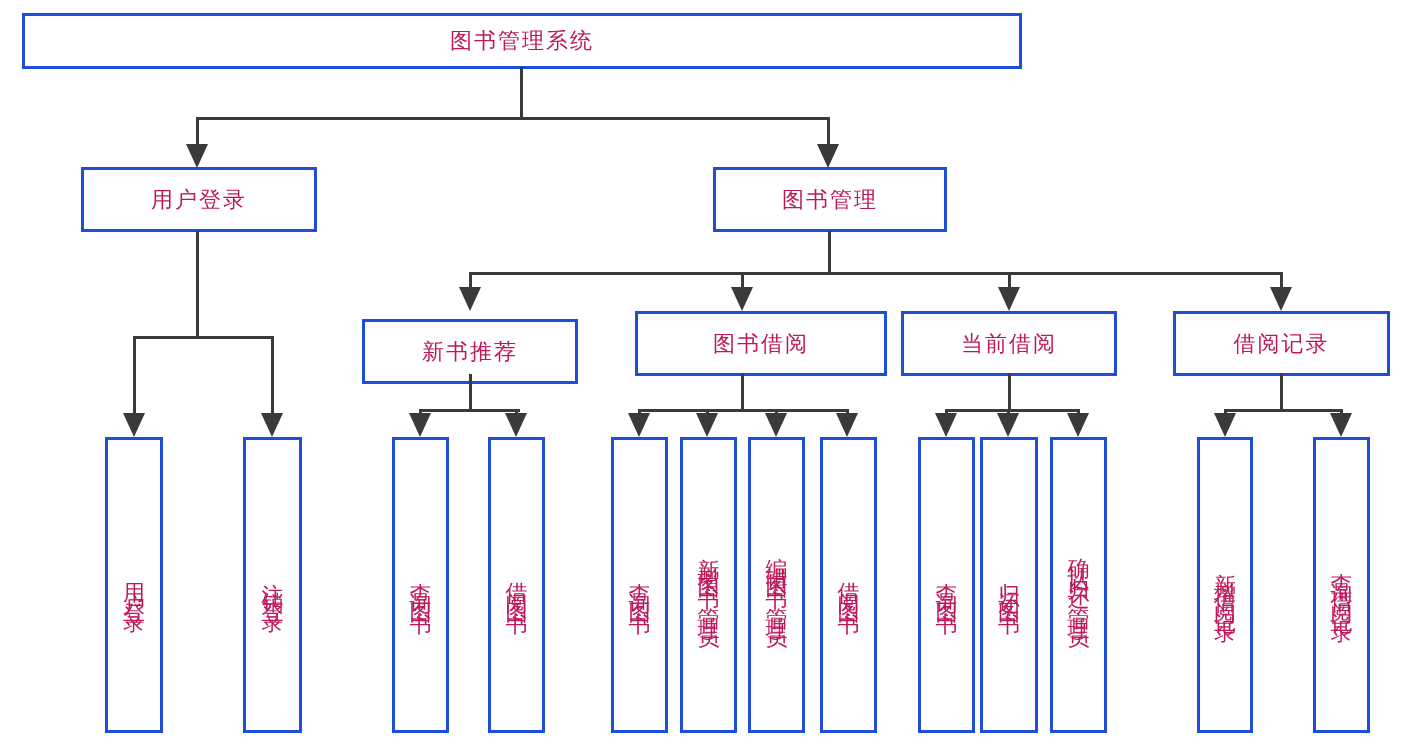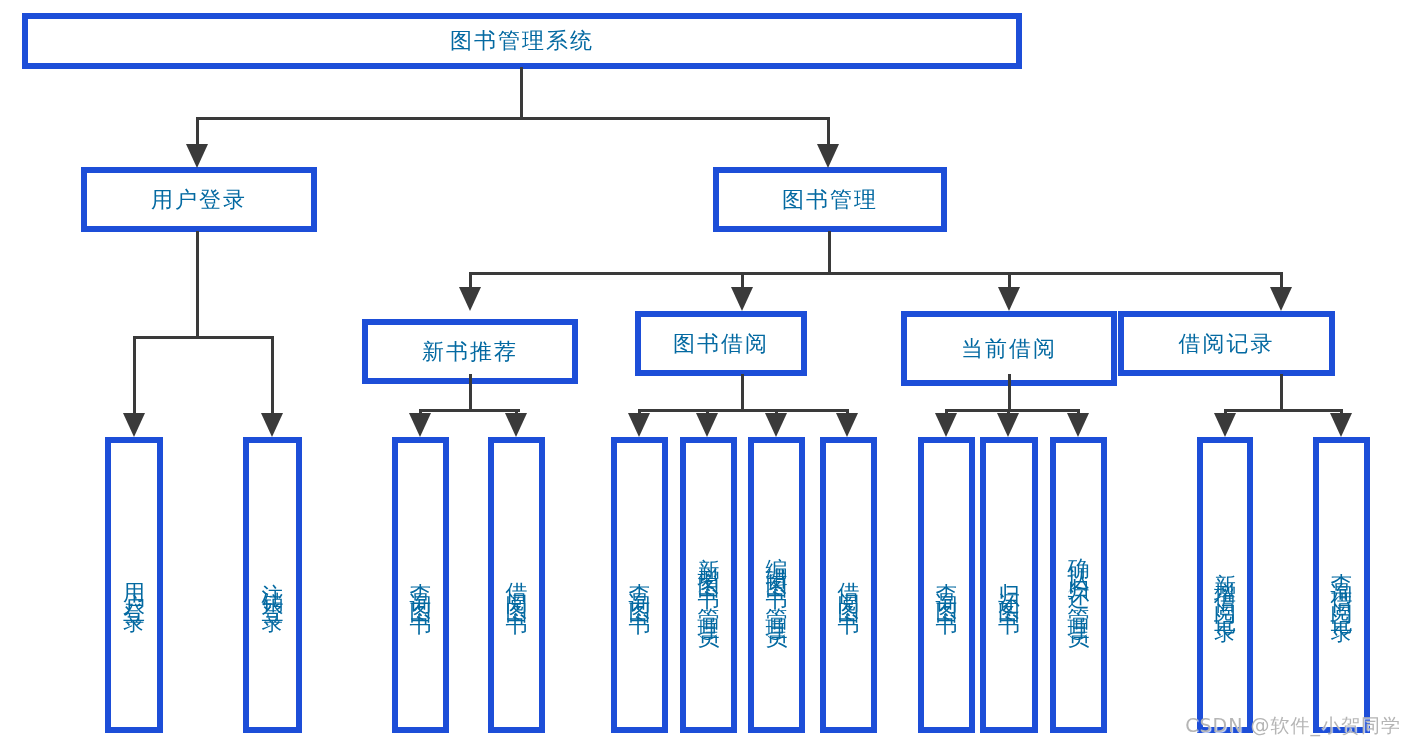--- a/index.html
+++ b/index.html
@@ -7,25 +7,25 @@
     position:relative;
     width:1405px;height:747px;
     background:#ffffff;
     font-family:"DejaVu Sans","Liberation Sans",sans-serif;
     overflow:hidden;
   }
   .box{
     position:absolute;
     box-sizing:border-box;
     background:#ffffff;
-    border:6px solid #1d4ed8;
+    border:3px solid #1d4ed8;
     display:flex;
     align-items:center;
     justify-content:center;
-    color:#0369a1;
+    color:#be185d;
     font-size:22px;
     letter-spacing:2px;
     white-space:nowrap;
   }
   .vbox{font-size:22px;letter-spacing:0;}
   .vbox .vtext{
     writing-mode:vertical-rl;
     text-orientation:mixed;
     letter-spacing:10px;
     line-height:1;
@@ -62,29 +62,29 @@
   </div>
 
   <div class="box" style="left:713px;top:167px;width:234px;height:65px;align-items:center;">
     <span>图书管理</span>
   </div>
 
   <div class="box" style="left:362px;top:311px;width:216px;height:65px;margin-top:8px;">
     <span>新书推荐</span>
   </div>
 
-  <div class="box" style="left:635px;top:311px;width:172px;height:65px;">
+  <div class="box" style="left:635px;top:311px;width:252px;height:65px;">
     <span>图书借阅</span>
   </div>
 
-  <div class="box" style="left:901px;top:311px;width:216px;height:75px;">
+  <div class="box" style="left:901px;top:311px;width:216px;height:65px;">
     <span>当前借阅</span>
   </div>
 
-  <div class="box" style="left:1118px;top:311px;width:217px;height:65px;">
+  <div class="box" style="left:1173px;top:311px;width:217px;height:65px;">
     <span>借阅记录</span>
   </div>
 
   <div class="box vbox" style="left:105px;top:437px;width:58px;height:296px;">
     <span class="vtext">用户登录</span>
   </div>
 
   <div class="box vbox" style="left:243px;top:437px;width:59px;height:296px;">
     <span class="vtext">注销登录</span>
   </div>
@@ -185,15 +185,14 @@
   <div class="line" style="left:1077px;top:409px;width:3px;height:8px;"></div>
   <div class="arr" style="left:1067px;top:413px;"></div>
 
   <div class="line" style="left:1280px;top:374px;width:3px;height:38px;"></div>
   <div class="line" style="left:1224px;top:409px;width:119px;height:3px;"></div>
   <div class="line" style="left:1224px;top:409px;width:3px;height:8px;"></div>
   <div class="arr" style="left:1214px;top:413px;"></div>
   <div class="line" style="left:1340px;top:409px;width:3px;height:8px;"></div>
   <div class="arr" style="left:1330px;top:413px;"></div>
 
-  <div class="watermark">CSDN @软件_小贺同学</div>
 
 </div>
 
 </body></html>

